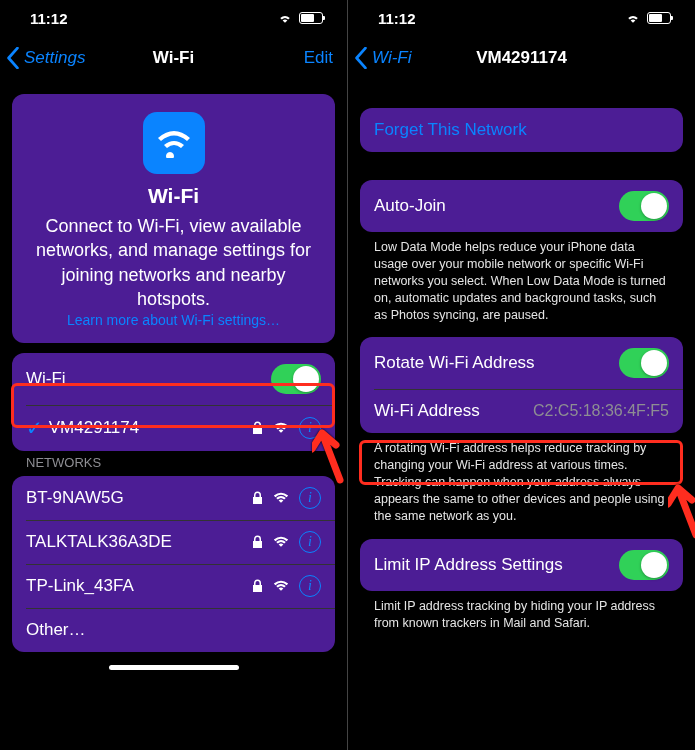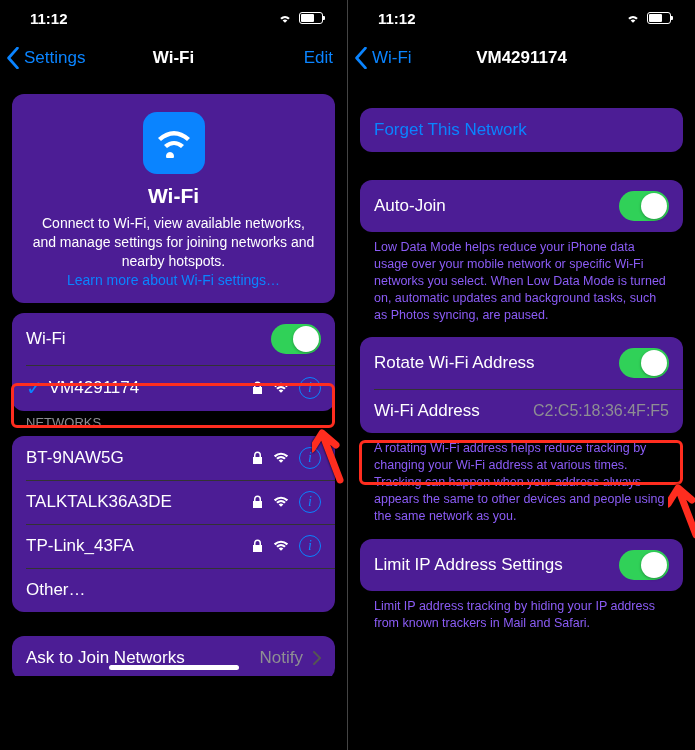--- a/index.html
+++ b/index.html
@@ -46,20 +46,21 @@
   .nav-bar {
     display:flex; align-items:center; justify-content:center;
     height: 44px; position: relative;
     padding: 0 12px;
   }
   .nav-back {
     position:absolute; left:6px; top:0; bottom:0;
     display:flex; align-items:center;
     color:#0a84ff; font-size:17px;
     cursor:pointer;
+    font-style:italic;
   }
   .nav-back svg { width:14px; height:22px; margin-right:4px; }
   .nav-title { color:#fff; font-size:17px; font-weight:600; }
   .nav-right {
     position:absolute; right:14px; top:0; bottom:0;
     display:flex; align-items:center;
     color:#0a84ff; font-size:17px;
     cursor:pointer;
   }
 
@@ -84,30 +85,30 @@
   .row-right { display:flex; align-items:center; gap:10px; color:#8e8e93; }
 
   
   .hero { text-align:center; padding:18px 20px 14px; margin-top:14px; }
   .app-icon {
     width:62px; height:62px; margin:0 auto 10px;
     background:#0a84ff; border-radius:14px;
     display:flex; align-items:center; justify-content:center;
   }
   .hero h2 { color:#fff; font-size:21px; font-weight:600; margin-bottom:6px;}
-  .hero p { color:#fff; font-size:14px; line-height:1.35; }
+  .hero p { color:#fff; font-size:18px; line-height:1.35; }
   .hero a { color:#0a84ff; text-decoration:none; font-size:14px; }
 
   .section-header {
     color:#8e8e93; font-size:13px;
     padding: 4px 14px 6px;
     text-transform:uppercase;
   }
   .section-footer {
-    color:#8b5cf6; font-size:12.5px;
+    color:#e5e5e5; font-size:12.5px;
     padding: 7px 14px 0;
     line-height:1.35;
   }
 
   
   .toggle {
     width:50px; height:30px; border-radius:15px;
     position:relative; cursor:pointer;
     background:#39393d;
   }

